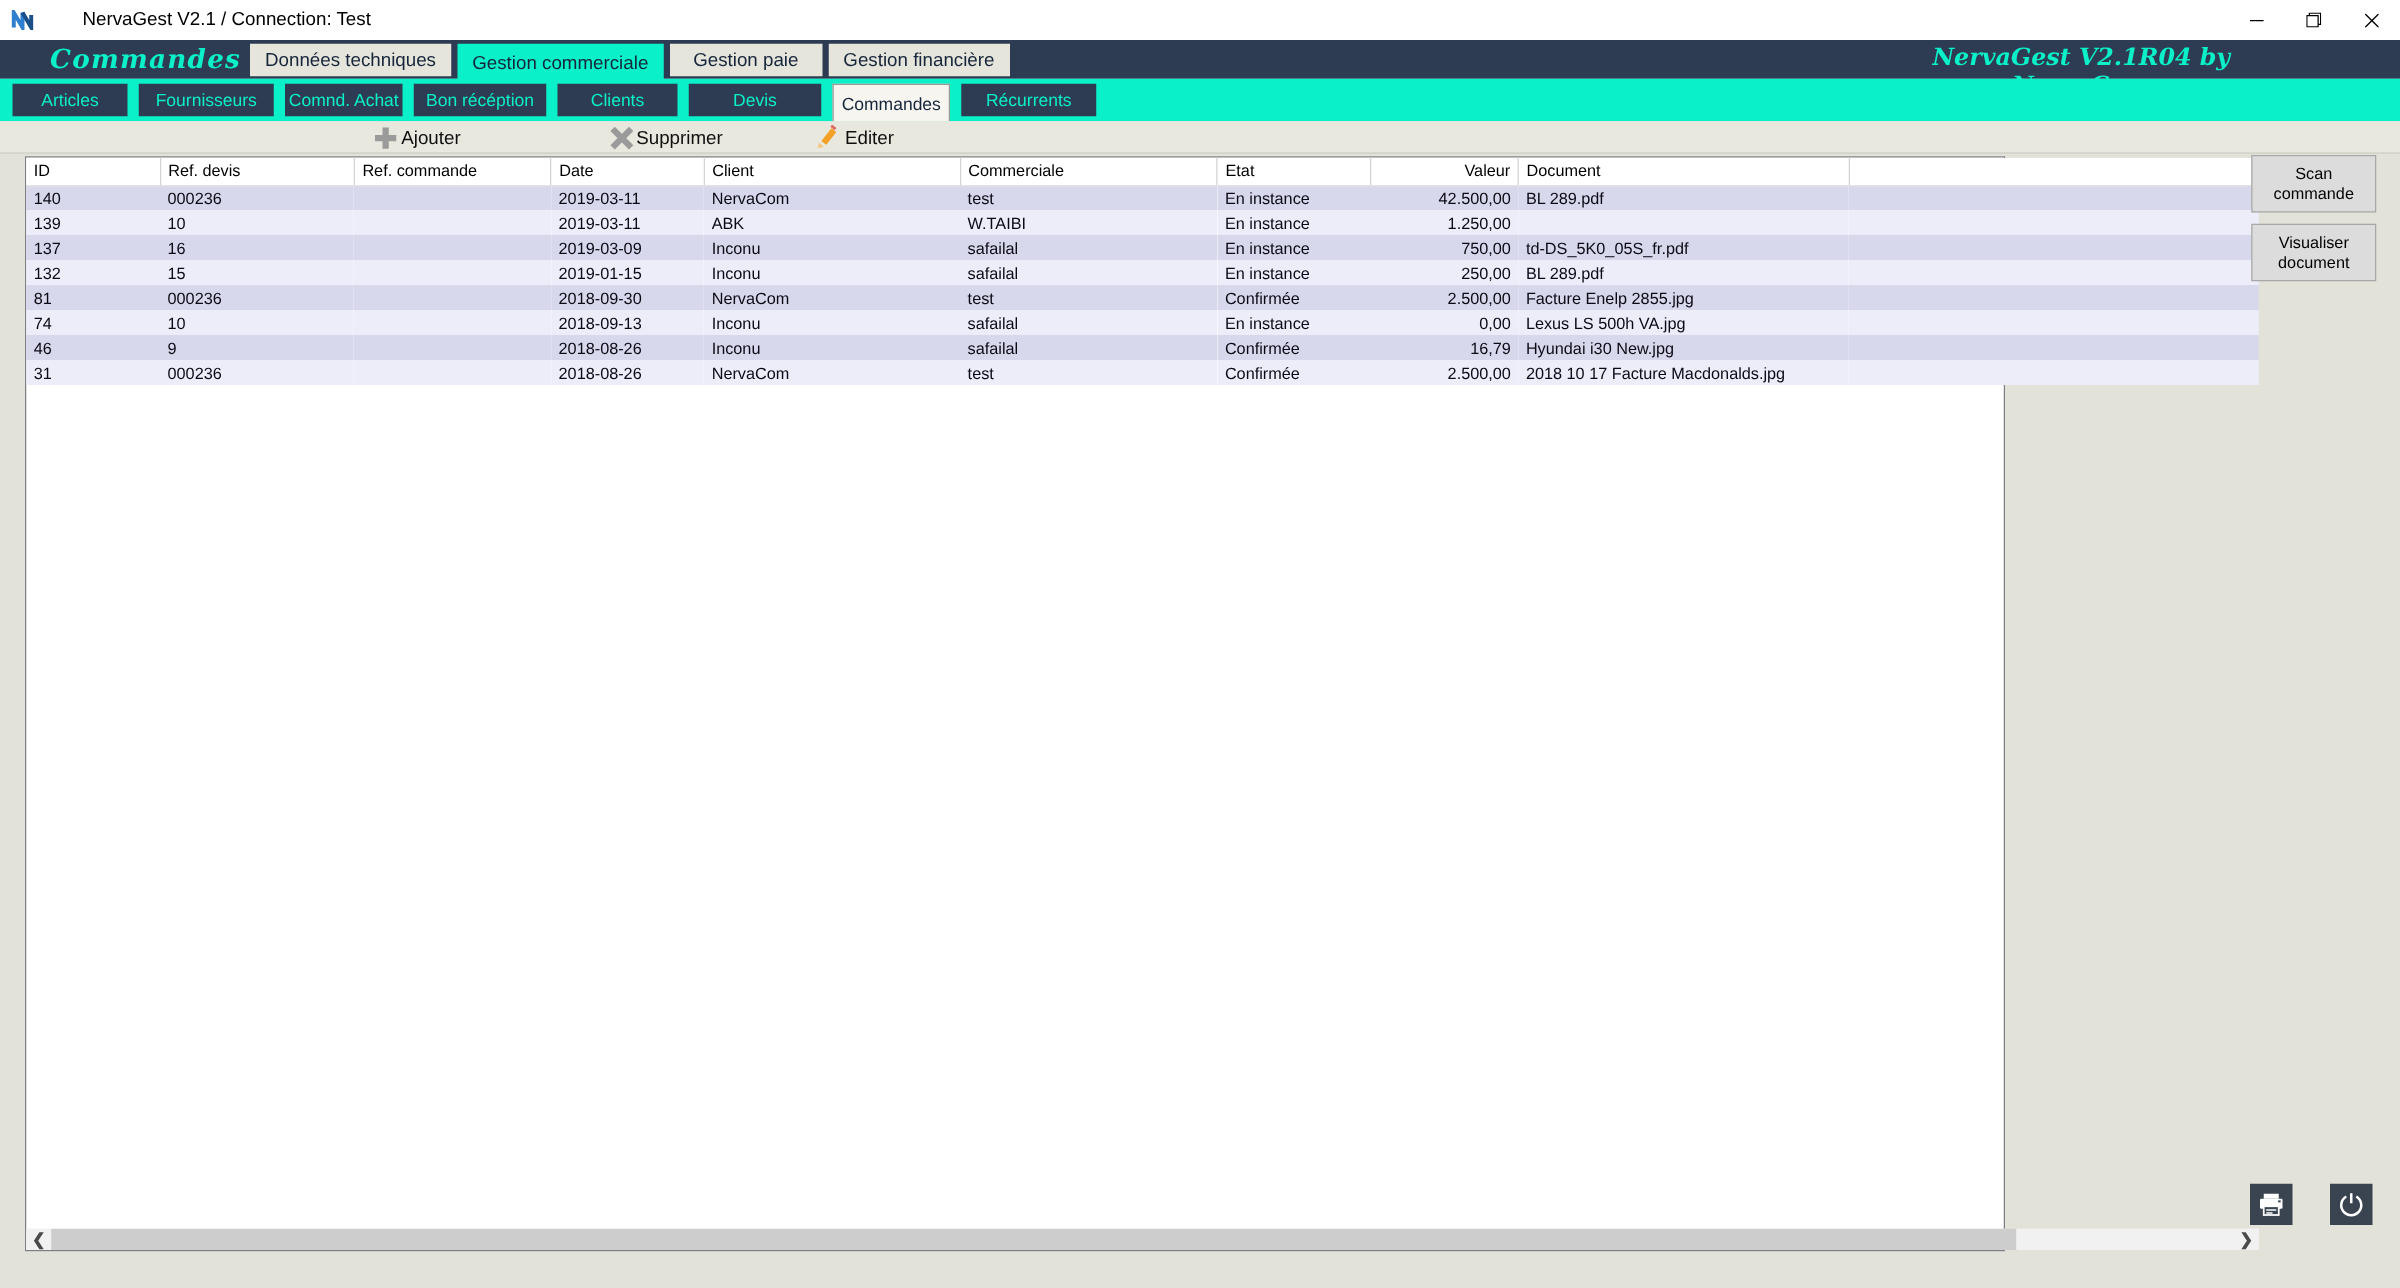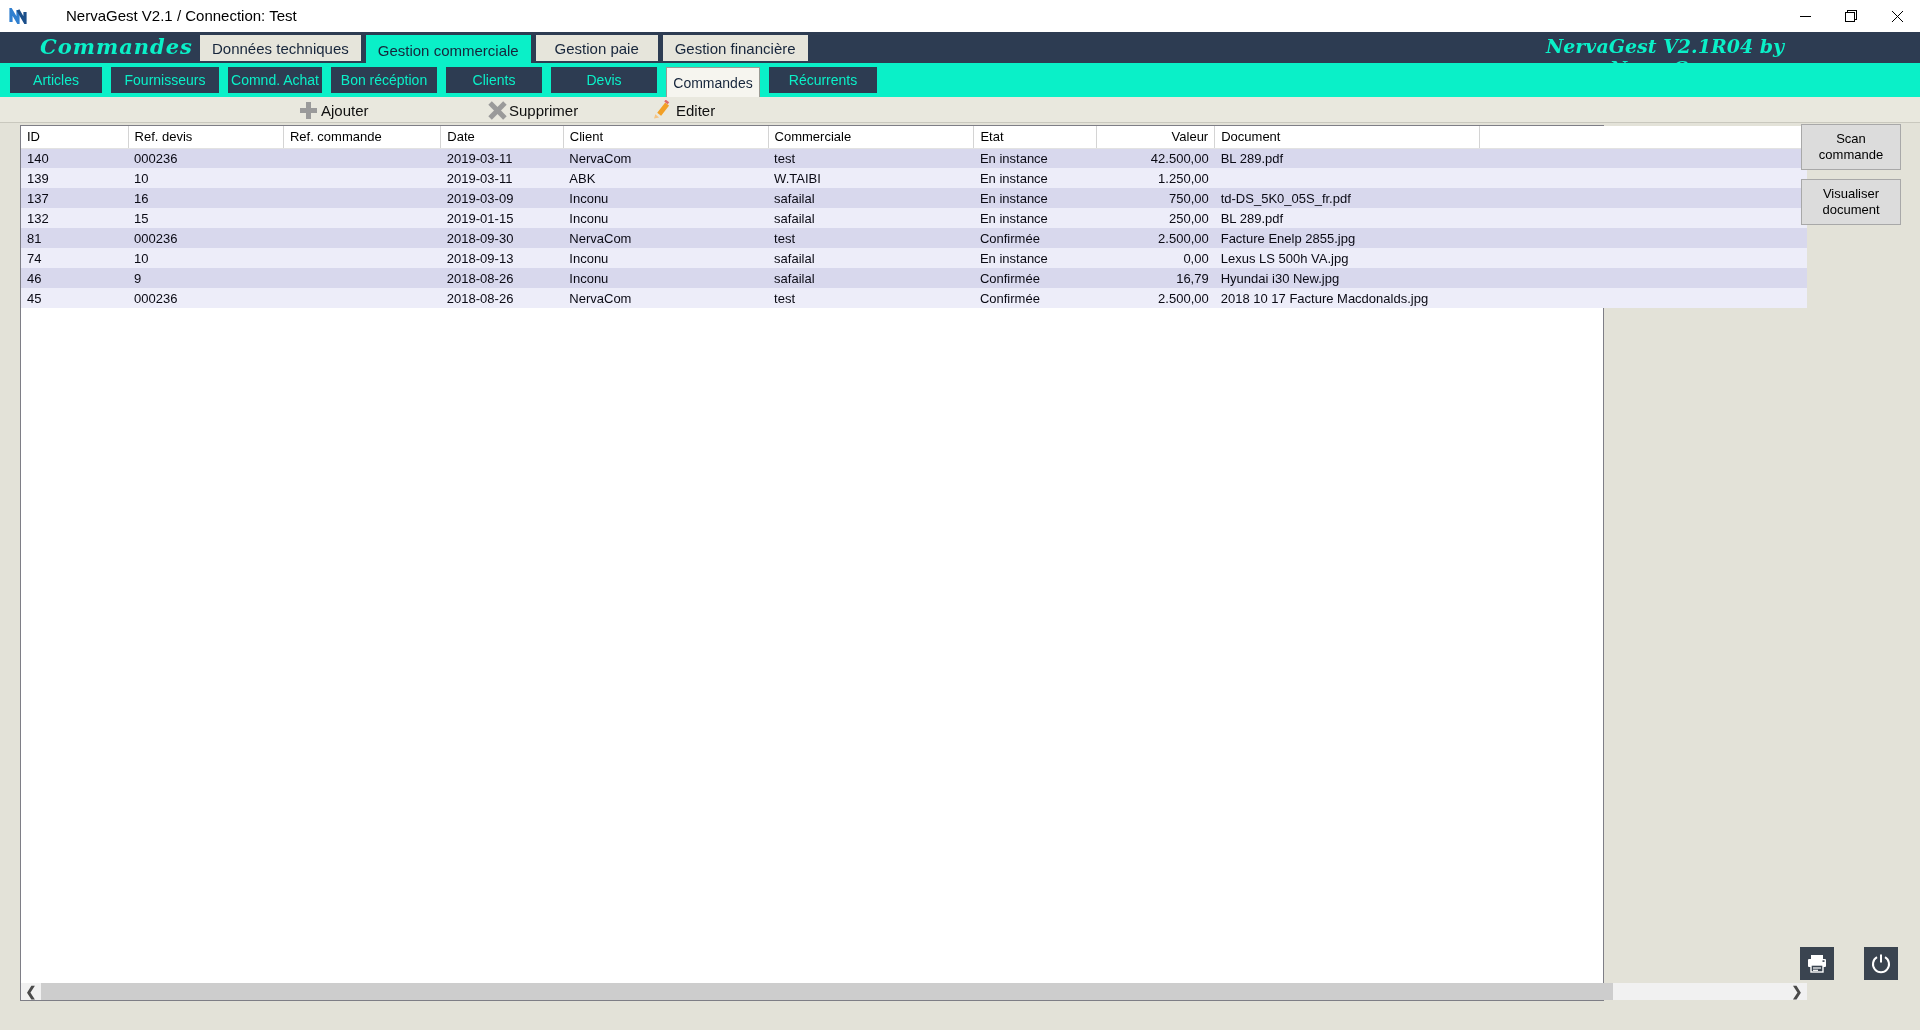--- a/index.html
+++ b/index.html
@@ -261,21 +261,21 @@
             <td></td>
             <td>2018-08-26</td>
             <td>Inconu</td>
             <td>safailal</td>
             <td>Confirmée</td>
             <td class="num">16,79</td>
             <td>Hyundai i30 New.jpg</td>
             <td></td>
           </tr>
           <tr>
-            <td>45</td>
+            <td>31</td>
             <td>000236</td>
             <td></td>
             <td>2018-08-26</td>
             <td>NervaCom</td>
             <td>test</td>
             <td>Confirmée</td>
             <td class="num">2.500,00</td>
             <td>2018 10 17 Facture Macdonalds.jpg</td>
             <td></td>
           </tr>

